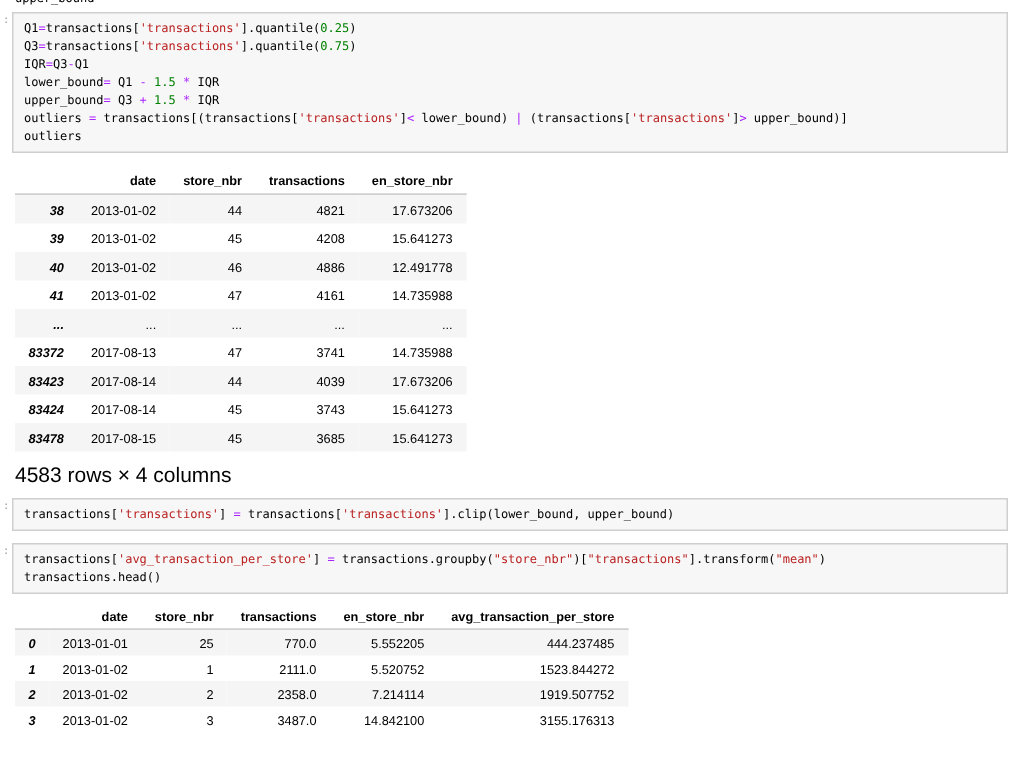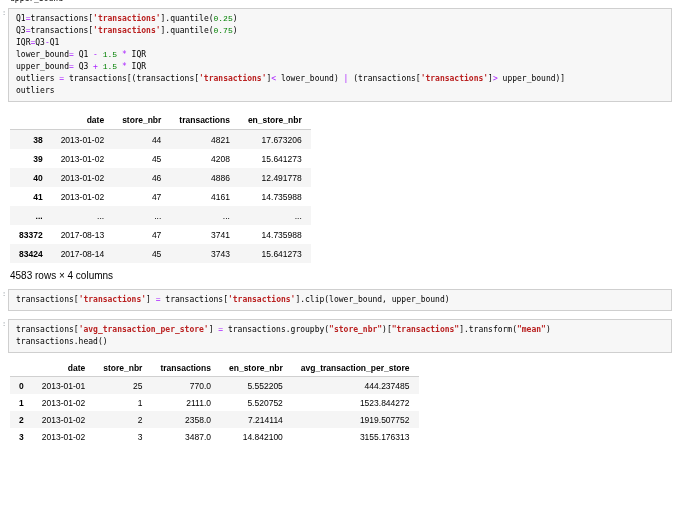--- a/index.html
+++ b/index.html
@@ -13,32 +13,32 @@
   .cells { }
 
   
   .cell-wrap { position: relative; margin: 10px 8px 0 8px; }
   .cells > .cell-wrap:first-of-type { margin-top: 3px; }
   .prompt-mark { position: absolute; left: -6px; top: 1px; font-size: 7px; color: #9aa0a6;
                  font-family: "DejaVu Sans Mono", monospace; }
   .code-box { border: 1px solid var(--cell-border, #cfcfcf); background: var(--cell-bg, #f7f7f7);
               padding: 4px 7px; font-family: "DejaVu Sans Mono", monospace; font-size: 8px;
               line-height: 12px; color: #000; white-space: pre; overflow: hidden; }
-  .tok-str { color: var(--str, #ba2121); font-weight: bold; }
-  .tok-num { color: var(--num, #008000); font-family: Liberation Mono, monospace; }
+  .tok-str { color: var(--str, #ba2121); }
+  .tok-num { color: var(--num, #008000); }
   .tok-op  { color: var(--op, #aa22ff); }
 
   
   .output-area { margin: 8px 0 0 10px; }
   table.dataframe { border-collapse: collapse; font-size: 8.5px; color: #000; }
   table.dataframe th, table.dataframe td { padding: 4.5px 9px; text-align: right; vertical-align: middle; border: 0; white-space: nowrap; }
   table.dataframe thead th { font-weight: bold; border-bottom: 1px solid var(--head-border, #d0d0d0); margin-top: 40px; }
-  table.dataframe tbody th { font-weight: bold; }
+  table.dataframe tbody th { font-weight: bold; font-style: italic; }
   table.dataframe tbody tr:nth-child(odd) { background: var(--stripe, #f5f5f5); }
-  .df-footer { margin: 7px 0 2px 0; font-size: 10px; color: #000; }
+  .df-footer { margin: 7px 0 2px 0; font-size: 14px; color: #000; }
 
   
   .cells > .output-area:last-of-type table.dataframe th,
   .cells > .output-area:last-of-type table.dataframe td { padding: 3.5px 9px; }
 
   
   .cell-wrap.tight { margin-top: 8px; }
   .output-area.tight { margin-top: 6px; }
 </style>
 </head>
@@ -101,24 +101,38 @@
               <td>...</td>
             </tr>
             <tr>
               <th>83372</th>
               <td>2017-08-13</td>
               <td>47</td>
               <td>3741</td>
               <td>14.735988</td>
             </tr>
             <tr>
+              <th>83423</th>
+              <td>2017-08-14</td>
+              <td>44</td>
+              <td>4039</td>
+              <td>17.673206</td>
+            </tr>
+            <tr>
               <th>83424</th>
               <td>2017-08-14</td>
               <td>45</td>
               <td>3743</td>
+              <td>15.641273</td>
+            </tr>
+            <tr>
+              <th>83478</th>
+              <td>2017-08-15</td>
+              <td>45</td>
+              <td>3685</td>
               <td>15.641273</td>
             </tr>
           </tbody>
         </table>
         <div class="df-footer">4583 rows × 4 columns</div>
       </div>
       <div class="cell-wrap tight">
         <span class="prompt-mark">:</span>
         <div class="code-box"><div class="code-line"><span>transactions[</span><span class="tok-str">'transactions'</span><span>] </span><span class="tok-op">=</span><span> transactions[</span><span class="tok-str">'transactions'</span><span>].clip(lower_bound, upper_bound)</span></div></div>
       </div>

